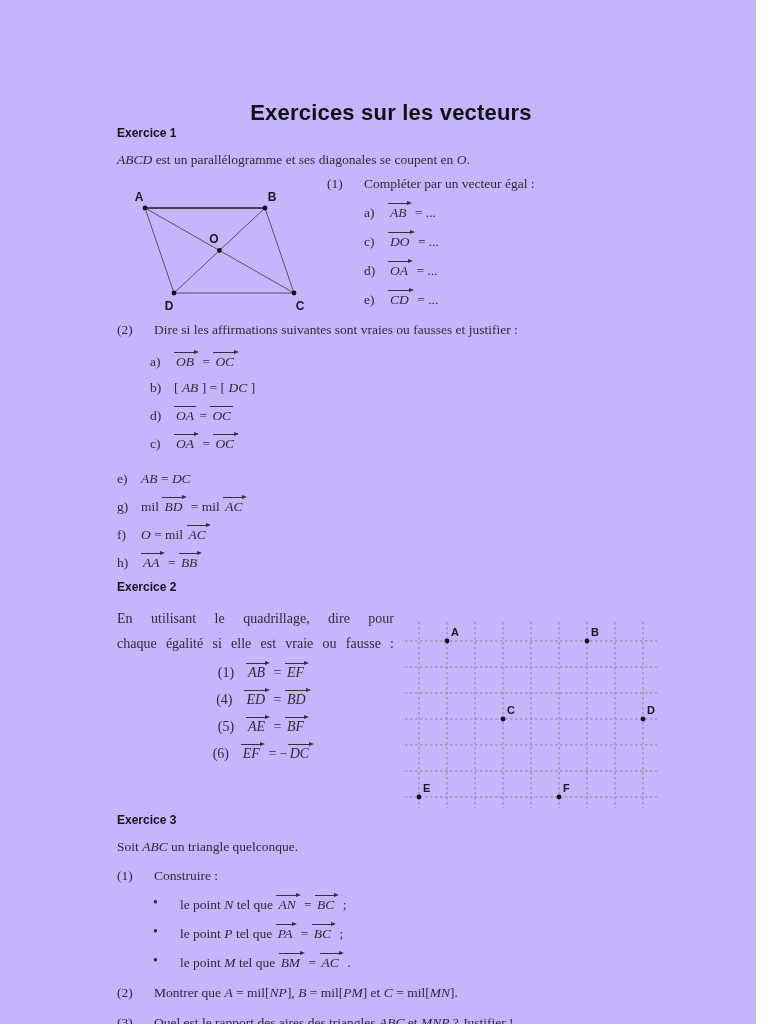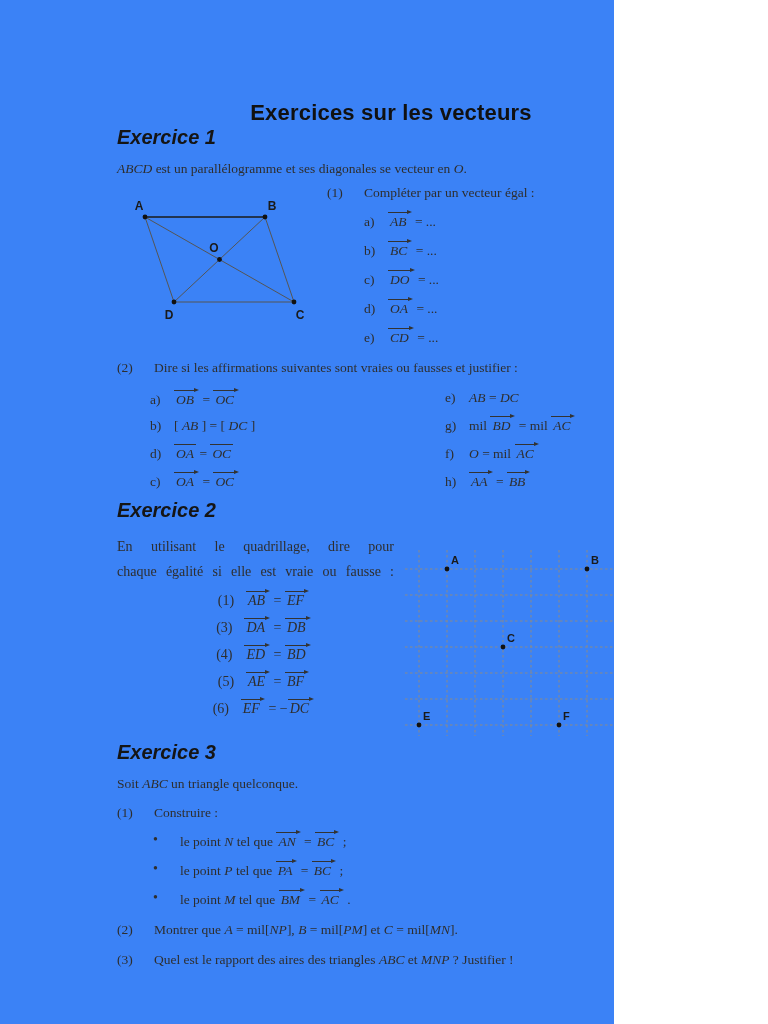--- a/index.html
+++ b/index.html
@@ -1,29 +1,29 @@
 <!DOCTYPE html>
 <html><head>
 <meta charset="utf-8">
 <style>
   html,body { margin:0; padding:0; background:#ffffff; }
   .page {
-    position:relative; width:614px; height:1024px; background:#3b82f6;
+    position:relative; width:756px; height:1024px; background:#c4b5fd;
     font-family:"Liberation Serif", serif; color:#2e2e2e; overflow:hidden;
   }
   .content { margin-left:117px; width:548px; }
 
   h1.doc-title {
     margin:0; padding-top:100px; text-align:center;
     font-family:"Liberation Sans", sans-serif; font-weight:bold;
     font-size:22px; color:#111; letter-spacing:0.2px;
   }
   h2.ex-heading {
     margin:0; font-family:"Liberation Sans", sans-serif;
-    font-weight:bold; font-style:italic; font-size:20px; color:#151515;
+    font-weight:bold; font-size:12px; color:#151515;
   }
   .ex1-heading { margin-top:20px; }
   .ex2-heading { margin-top:4px; }
   .ex3-heading { margin-top:4px; }
 
   .intro { margin:12px 0 0 0; font-size:13.5px; }
   .it { font-style:italic; }
 
   
   .vec { font-style:italic; position:relative; display:inline-block;
@@ -43,21 +43,21 @@
   .fig1wrap { flex:none; width:210px; }
   .fig1wrap svg { margin-left:12px; margin-top:12px; display:block; }
   .q1 { flex:1; font-size:13.5px; }
   .qhead { font-size:13.5px; }
   .qlabel { display:inline-block; width:37px; }
   .q1 .items { margin-top:7px; padding-left:37px; }
   .item { margin:10px 0; line-height:17px; white-space:nowrap; }
   .ilabel { display:inline-block; width:24px; }
 
   .q2 { margin-top:4px; font-size:13.5px; }
-  .q2cols { display:flex; margin-top:4px; }
+  .q2cols { display:flex; margin-top:4px;flex-direction:column; }
   .q2col { box-sizing:border-box; }
   .q2col.left  { width:328px; padding-left:33px; }
   .q2col.right { flex:1; }
   .q2 .item { margin:9px 0; }
 
   .ex2-row { display:flex; margin-top:12px; }
   .ex2-left { flex:none; width:281px; font-size:14px; }
   .jline { text-align:justify; text-align-last:justify; line-height:25px;
            padding-right:4px; }
   .ex2-items { margin-top:6px; }
@@ -79,21 +79,21 @@
 </head>
 <body>
 
 <div class="page">
   <div class="content">
 
     <h1 class="doc-title">Exercices sur les vecteurs</h1>
 
     <section>
       <h2 class="ex-heading ex1-heading">Exercice 1</h2>
-      <p class="intro"><span class="it">ABCD</span><span> est un parallélogramme et ses diagonales se vecteur en </span><span class="it">O</span><span>.</span></p>
+      <p class="intro"><span class="it">ABCD</span><span> est un parallélogramme et ses diagonales se coupent en </span><span class="it">O</span><span>.</span></p>
 
       <div class="ex1-row">
         <div class="fig1wrap">
           <svg width="182" height="128" viewBox="0 0 182 128">
             <line x1="16" y1="20" x2="136" y2="20" stroke="#1a1a1a" stroke-width="1.4"></line>
             <line x1="136" y1="20" x2="165" y2="105" stroke="#555" stroke-width="1"></line>
             <line x1="165" y1="105" x2="45" y2="105" stroke="#555" stroke-width="1"></line>
             <line x1="45" y1="105" x2="16" y2="20" stroke="#555" stroke-width="1"></line>
             <line x1="16" y1="20" x2="165" y2="105" stroke="#555" stroke-width="1"></line>
             <line x1="136" y1="20" x2="45" y2="105" stroke="#555" stroke-width="1"></line>
@@ -109,21 +109,20 @@
             <text x="171" y="122" font-size="12" text-anchor="middle">C</text>
           </svg>
         </div>
 
         <div class="q1">
           <div class="qhead">
             <span class="qlabel">(1)</span><span>Compléter par un vecteur égal :</span>
           </div>
           <div class="items">
             <div class="item"><span class="ilabel">a)</span><span><span class="vec">AB</span><span> = ...</span></span></div>
-            <div class="item"><span class="ilabel">b)</span><span><span class="vec">BC</span><span> = ...</span></span></div>
             <div class="item"><span class="ilabel">c)</span><span><span class="vec">DO</span><span> = ...</span></span></div>
             <div class="item"><span class="ilabel">d)</span><span><span class="vec">OA</span><span> = ...</span></span></div>
             <div class="item"><span class="ilabel">e)</span><span><span class="vec">CD</span><span> = ...</span></span></div>
           </div>
         </div>
       </div>
 
       <div class="q2">
         <div class="qhead">
           <span class="qlabel">(2)</span><span>Dire si les affirmations suivantes sont vraies ou fausses et justifier :</span>
@@ -147,21 +146,20 @@
 
     <section>
       <h2 class="ex-heading ex2-heading">Exercice 2</h2>
 
       <div class="ex2-row">
         <div class="ex2-left">
           <div class="jline">En utilisant le quadrillage, dire pour</div>
           <div class="jline">chaque égalité si elle est vraie ou fausse :</div>
           <div class="ex2-items">
             <div class="item"><span class="ilabel">(1)</span><span><span class="vec">AB</span><span> = </span><span class="vec">EF</span></span></div>
-            <div class="item"><span class="ilabel">(3)</span><span><span class="vec">DA</span><span> = </span><span class="vec">DB</span></span></div>
             <div class="item"><span class="ilabel">(4)</span><span><span class="vec">ED</span><span> = </span><span class="vec">BD</span></span></div>
             <div class="item"><span class="ilabel">(5)</span><span><span class="vec">AE</span><span> = </span><span class="vec">BF</span></span></div>
             <div class="item"><span class="ilabel">(6)</span><span><span class="vec">EF</span><span> = −</span><span class="vec">DC</span></span></div>
           </div>
         </div>
 
         <div class="fig2wrap">
           <svg width="268" height="205" viewBox="0 0 268 205">
             <g stroke="#8a8a8a" stroke-width="1" stroke-dasharray="2.5,2.5">
               <line x1="21" y1="14" x2="21" y2="200"></line>

